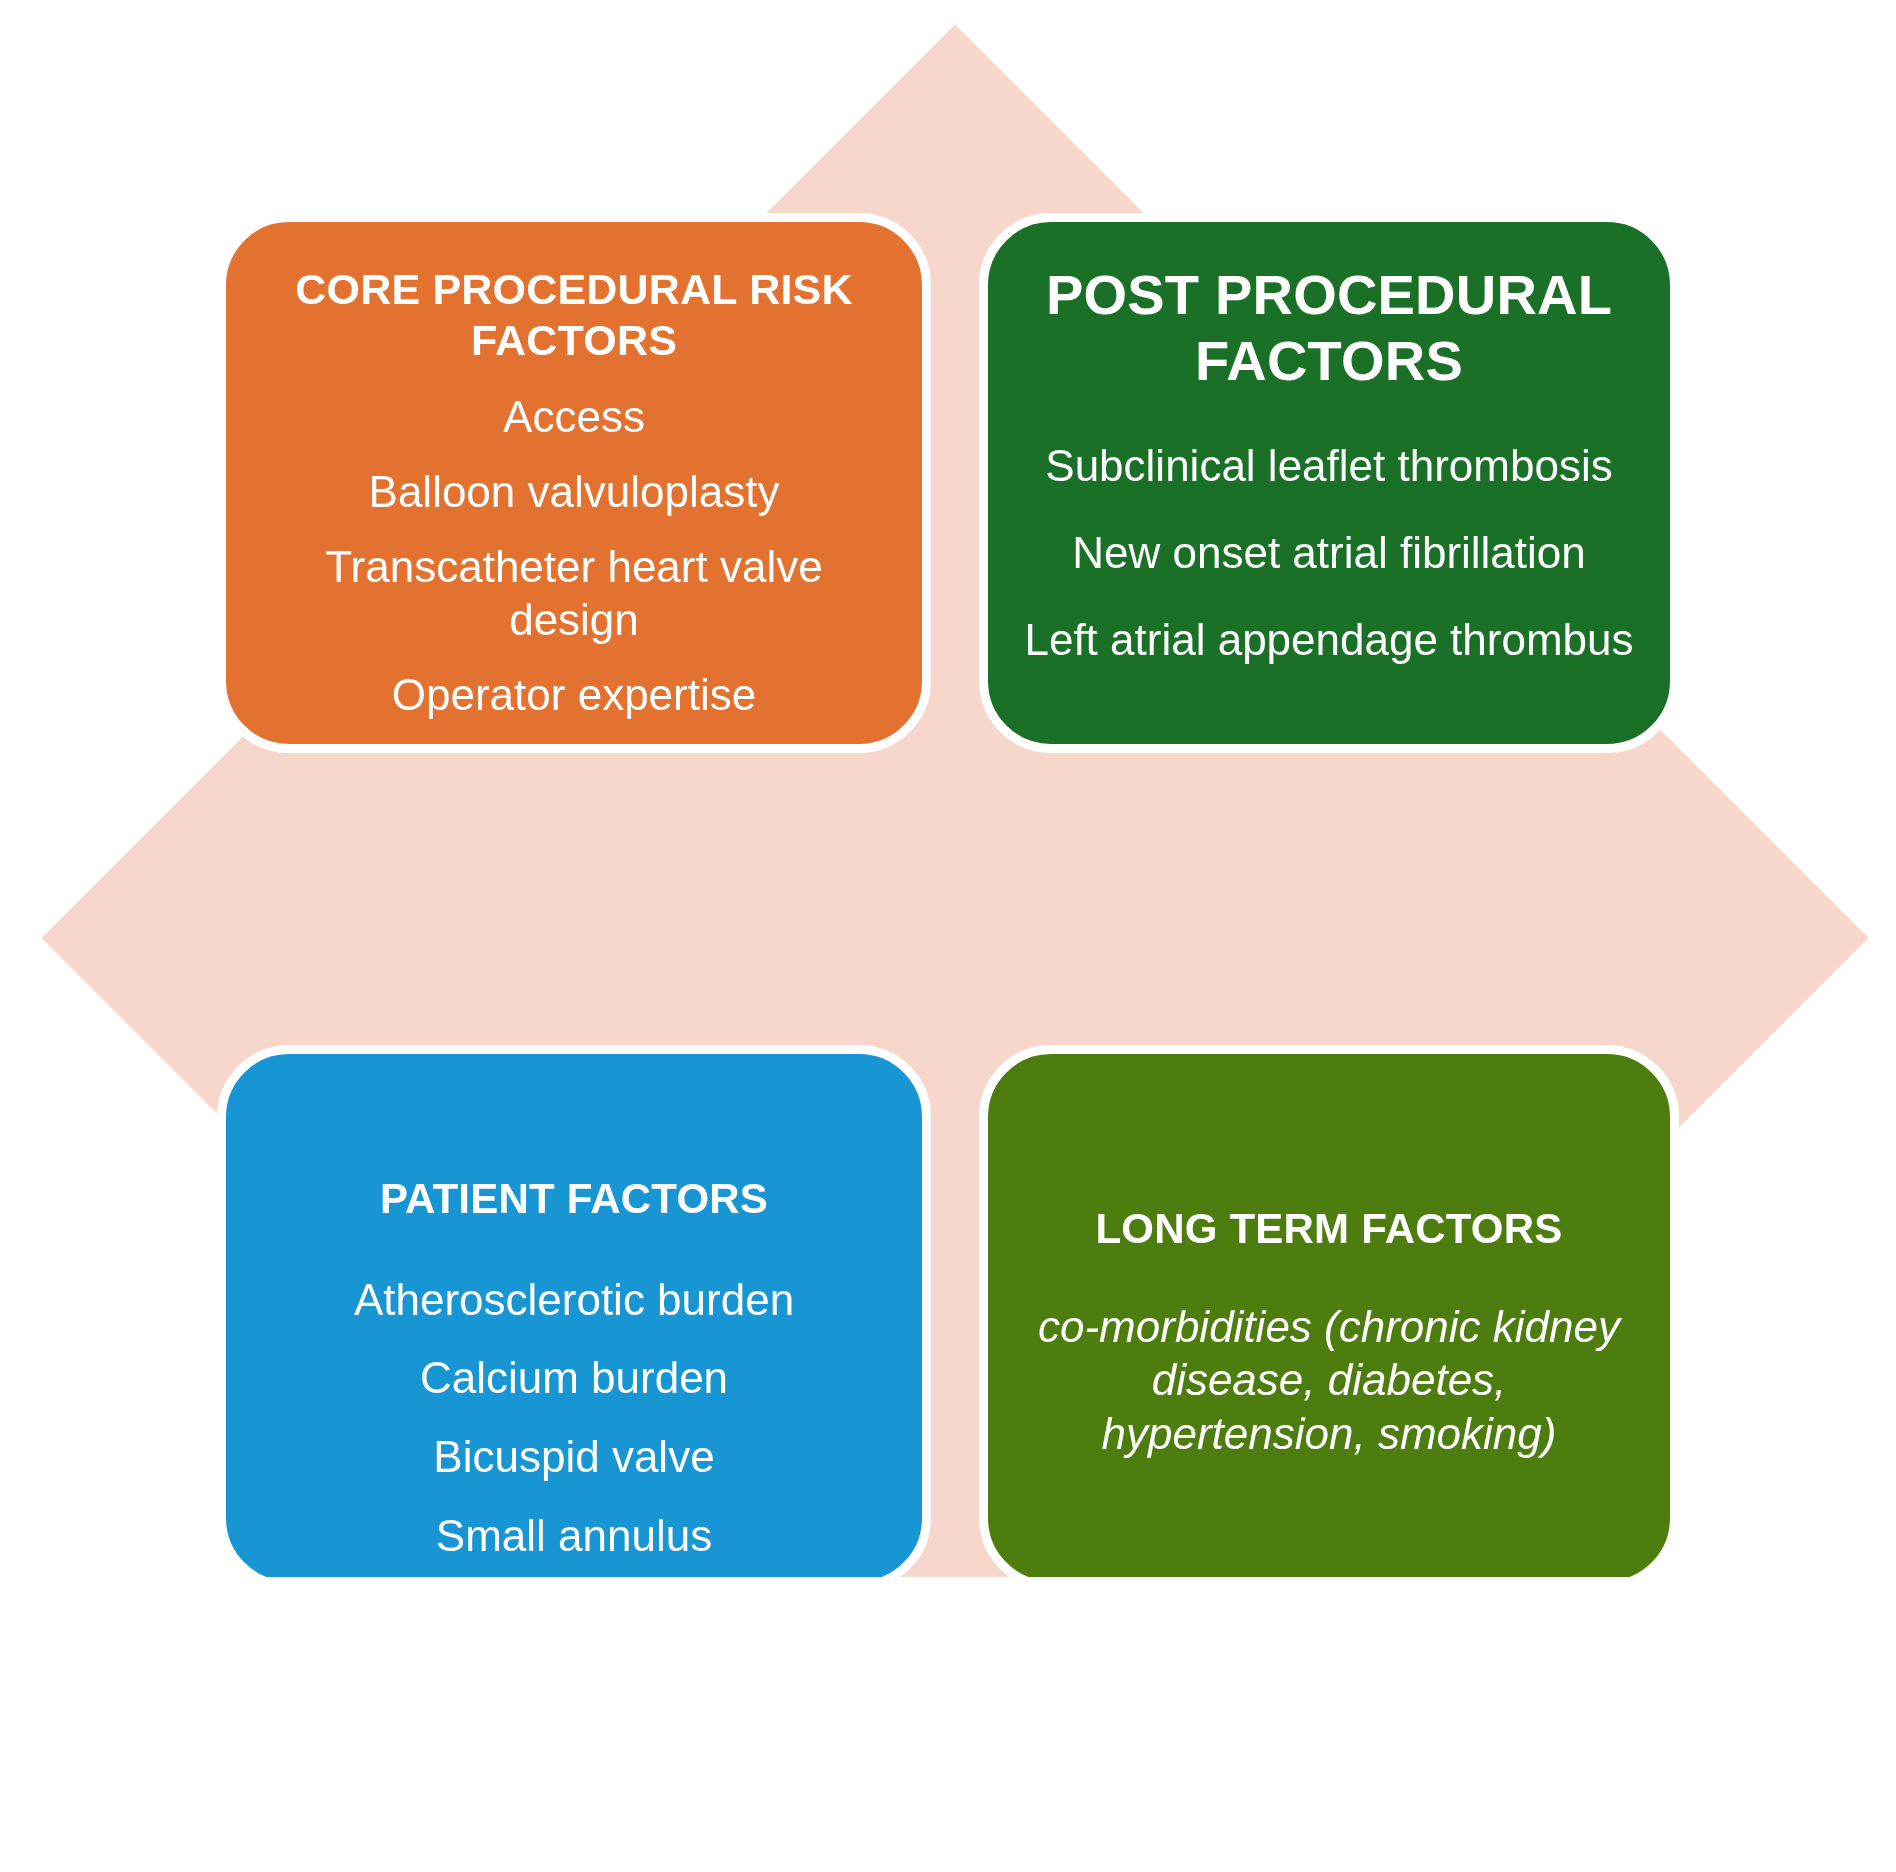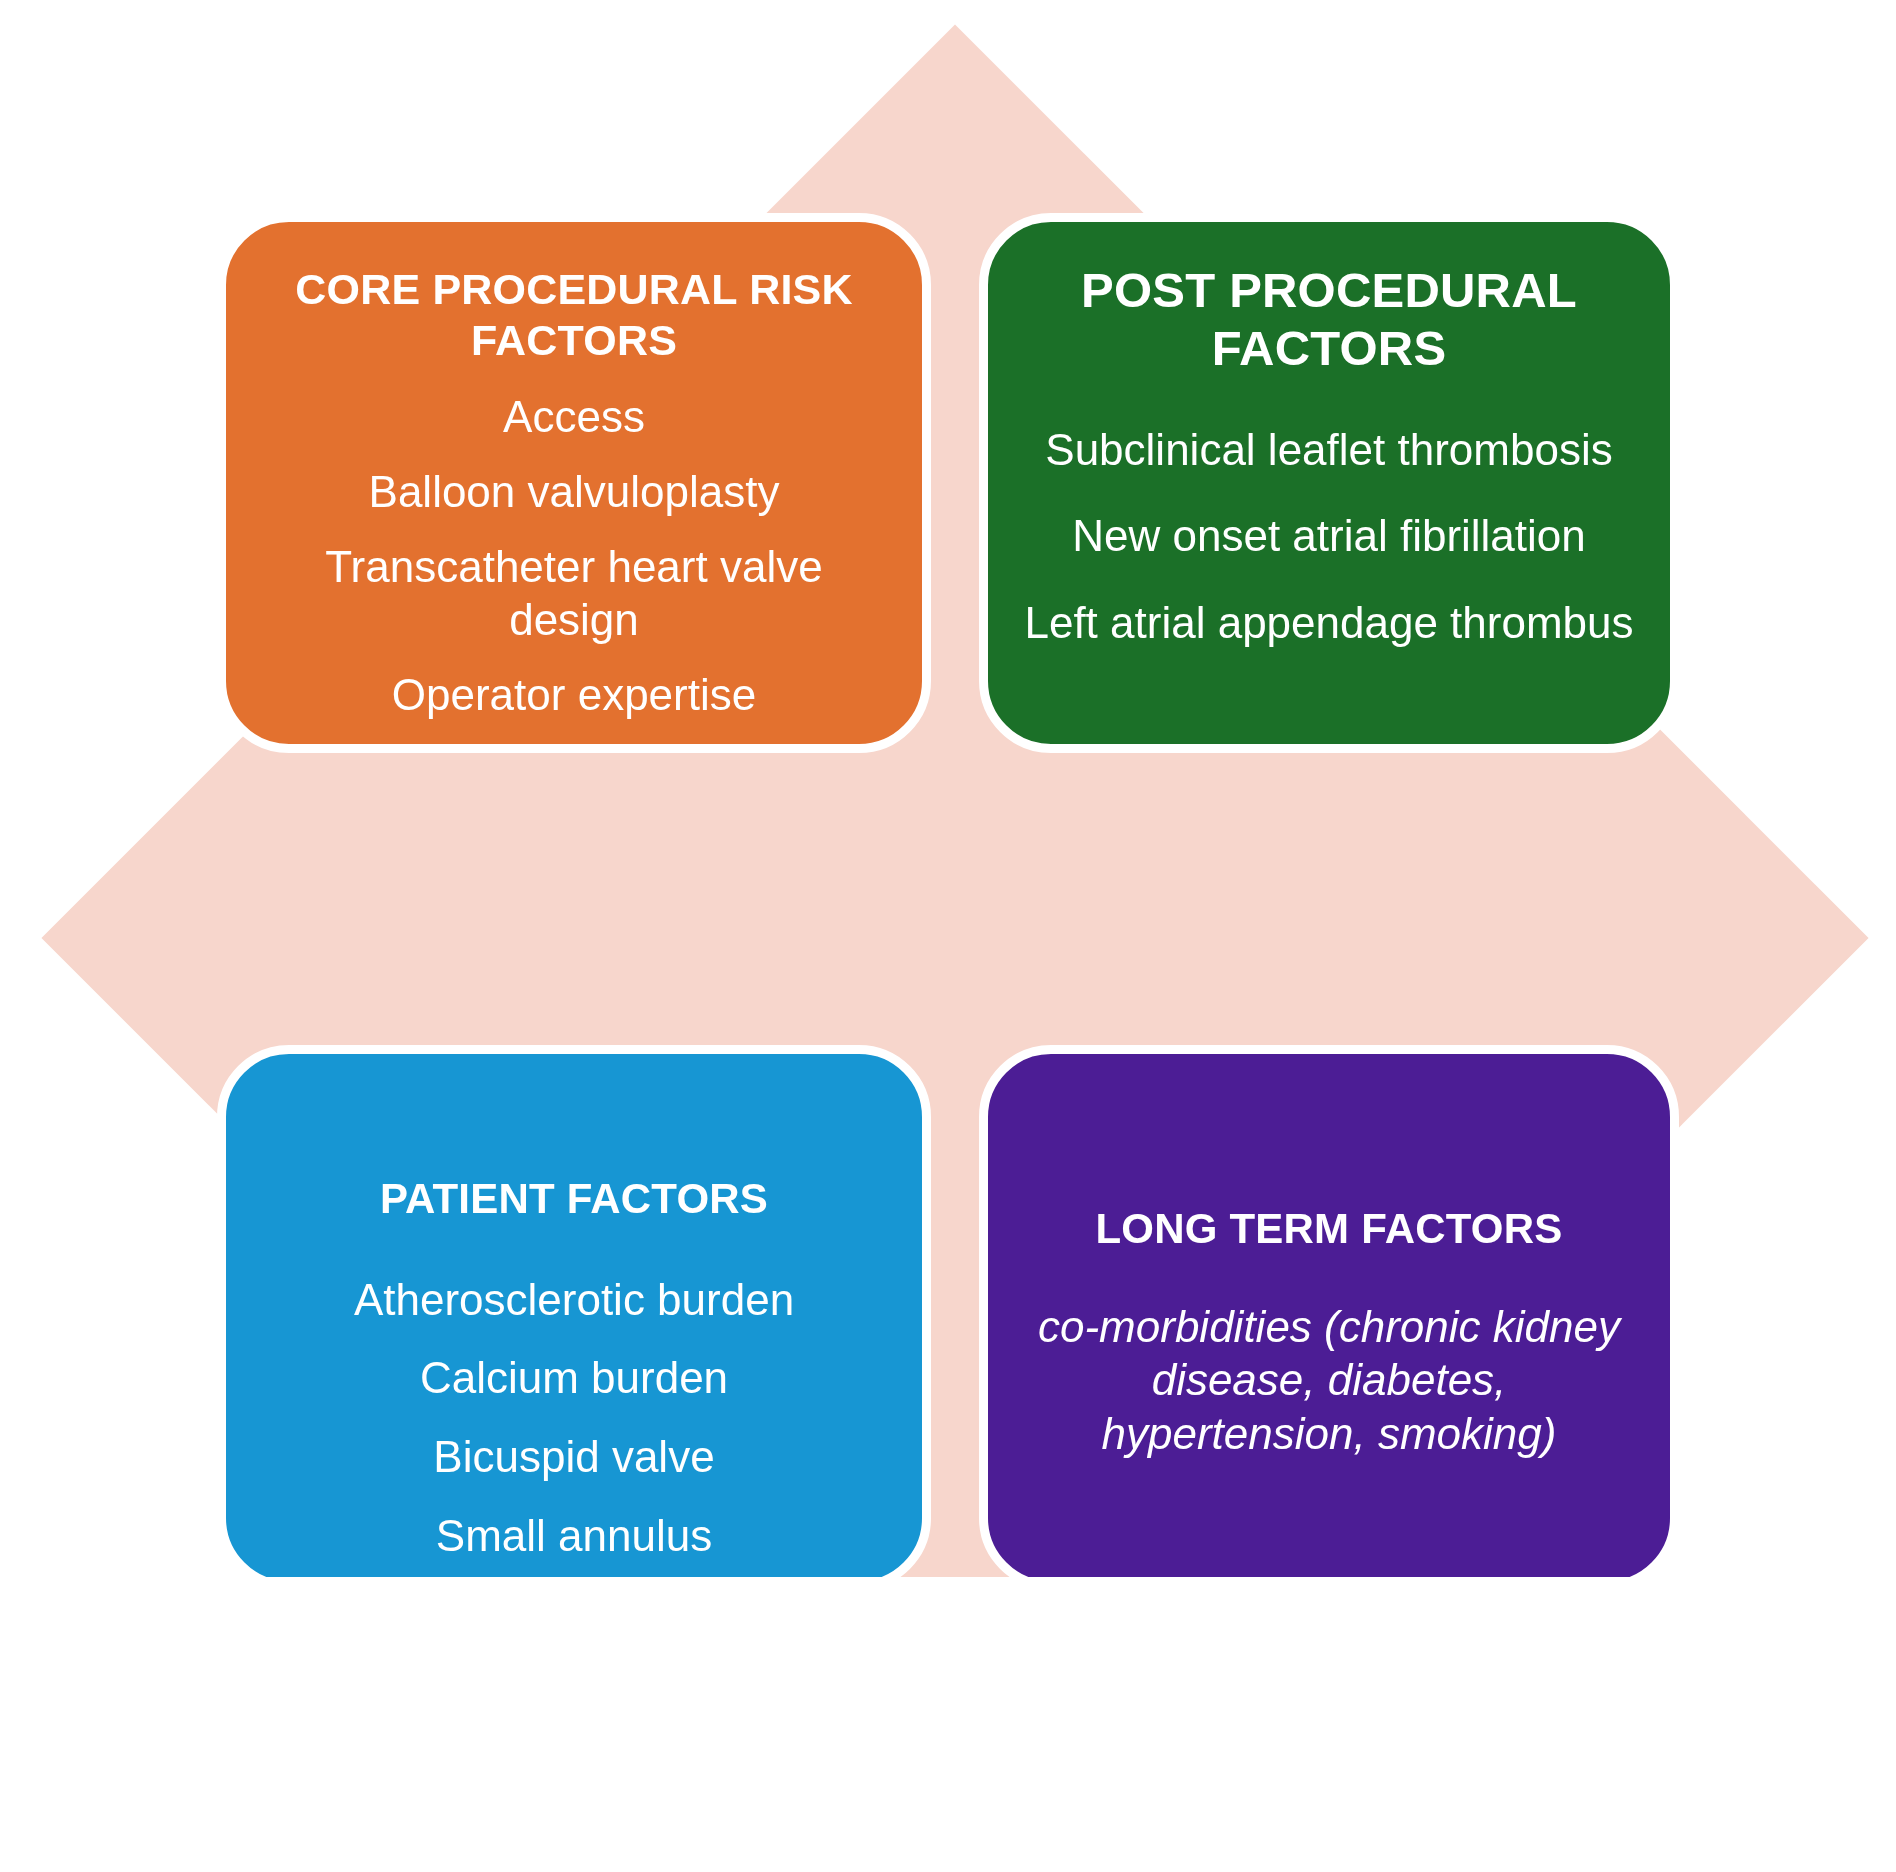--- a/index.html
+++ b/index.html
@@ -79,21 +79,21 @@
 
   
   #card-post {
     left: 979px;
     top: 213px;
     width: 700px;
     height: 540px;
     background: #1B7028;
     padding: 40px 34px 0 34px;
   }
-  #card-post .card-title { font-size: 49px; }
+  #card-post .card-title { font-size: 56px; }
   #card-post .card-list { margin-top: 46px; gap: 8px; }
   #card-post .card-item { font-size: 44px; margin-bottom: 26px; }
 
   
   #card-patient {
     left: 217px;
     top: 1045px;
     width: 714px;
     height: 545px;
     background: #1796D3;
@@ -147,20 +147,20 @@
   <div class="card" id="card-patient" style="background-color: rgb(23, 150, 211);">
     <div class="card-title">PATIENT FACTORS</div>
     <div class="card-list">
       <div class="card-item">Atherosclerotic burden</div>
       <div class="card-item">Calcium  burden</div>
       <div class="card-item">Bicuspid valve</div>
       <div class="card-item">Small annulus</div>
     </div>
   </div>
 
-  <div class="card" id="card-long" style="background-color: #4c1d95;">
+  <div class="card" id="card-long" style="background-color: #4d7c0f;">
     <div class="card-title">LONG TERM FACTORS</div>
     <div class="card-list">
       <div class="card-item">co-morbidities (chronic kidney disease, diabetes, hypertension, smoking)</div>
     </div>
   </div>
 
 </div>
 
 </body></html>

